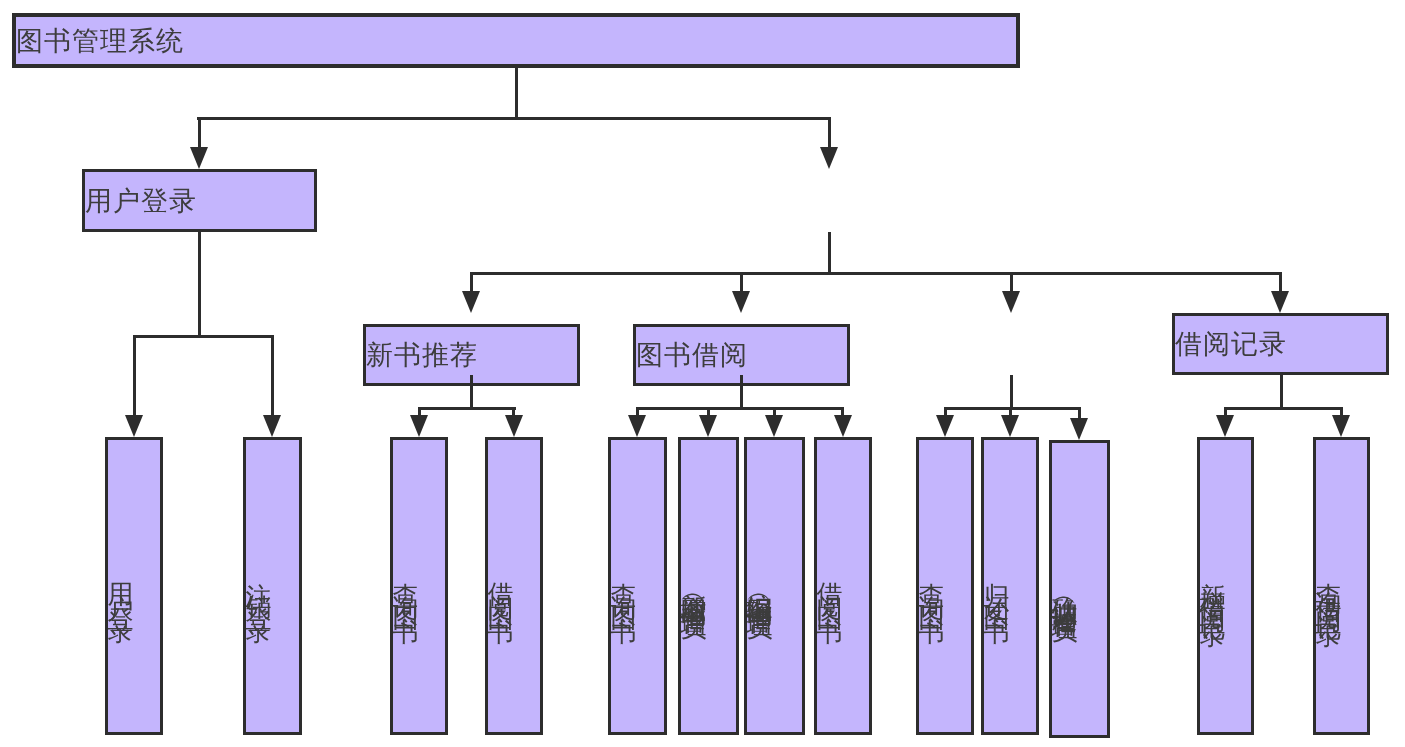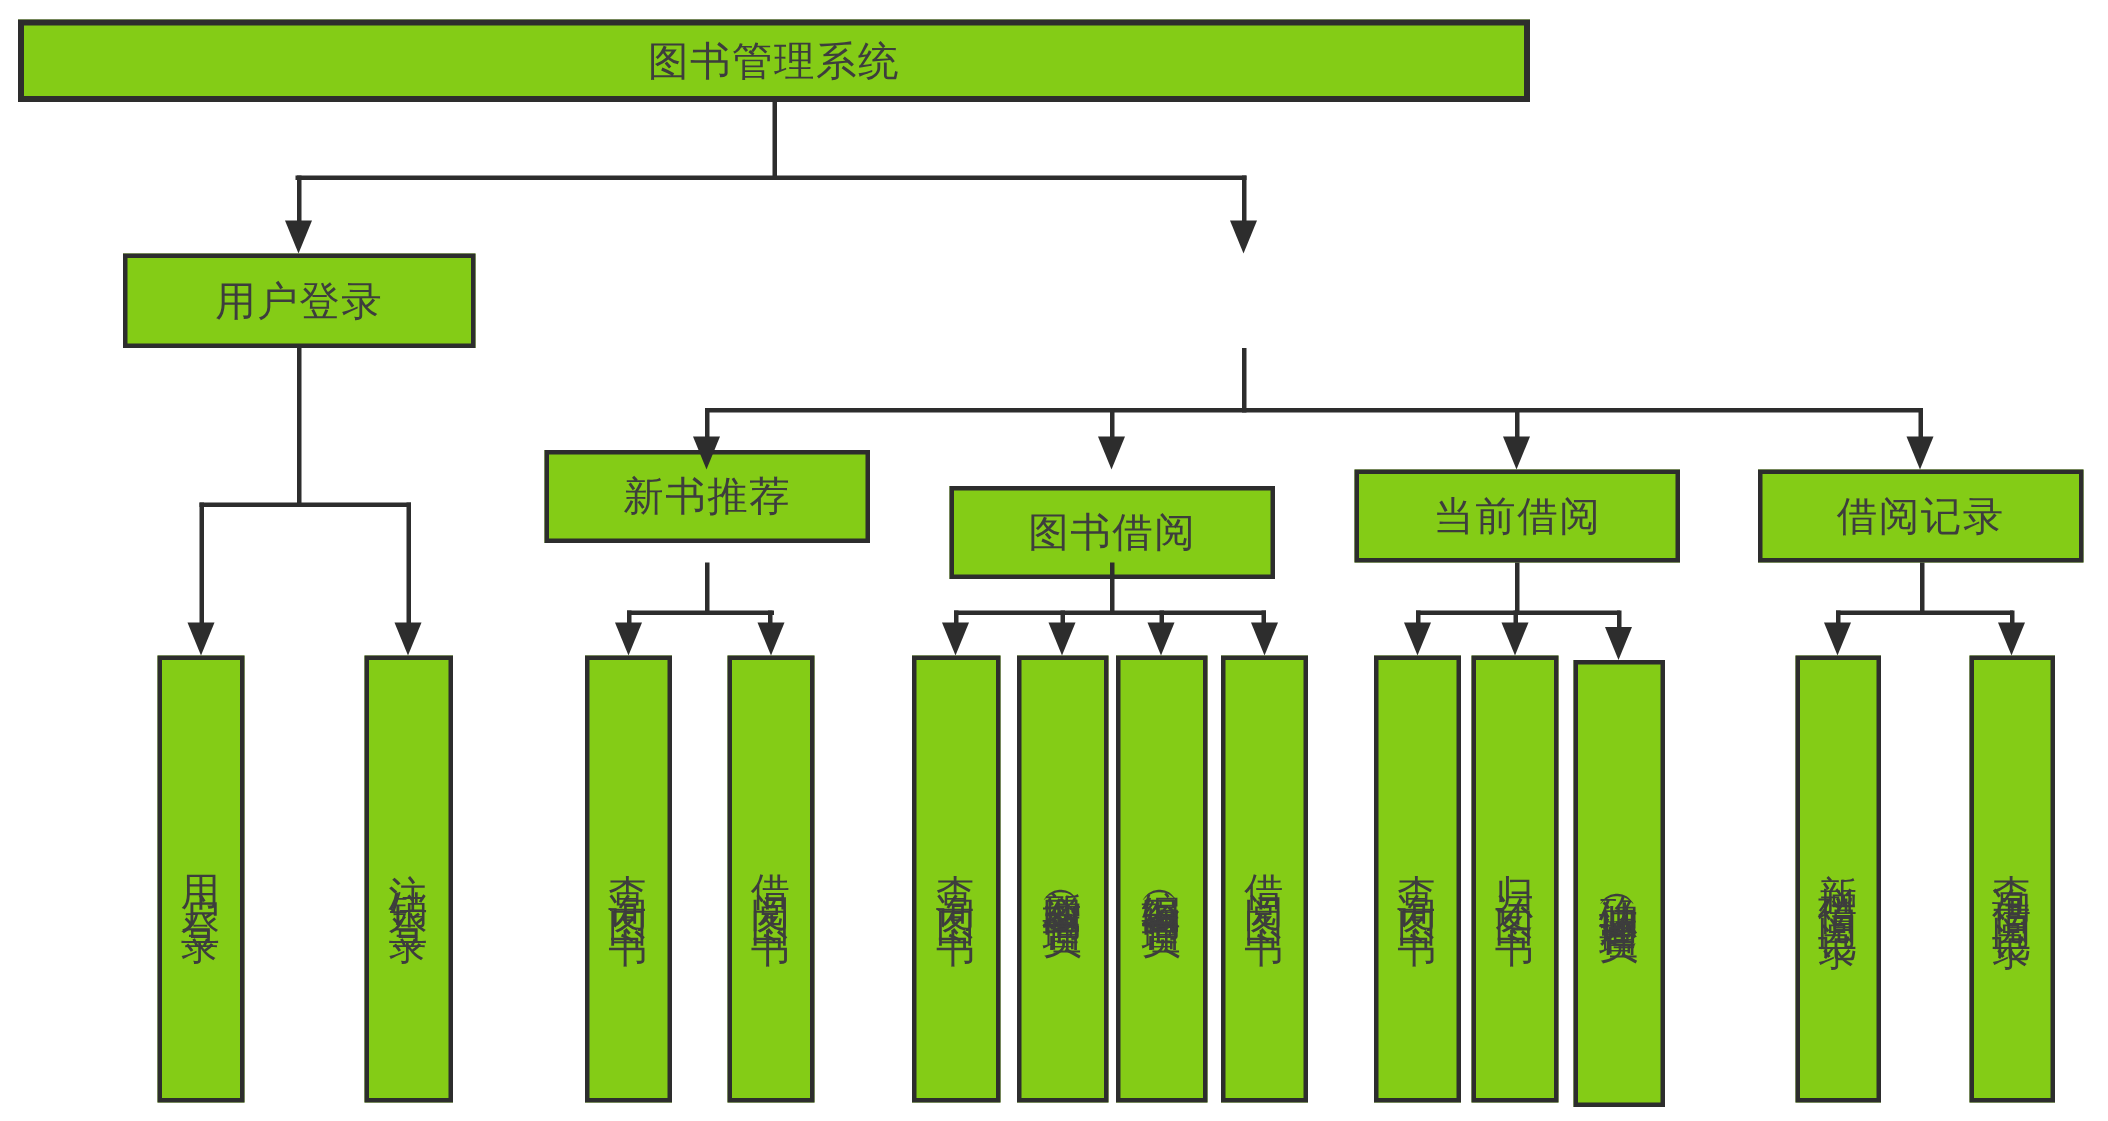--- a/index.html
+++ b/index.html
@@ -3,22 +3,22 @@
 <meta charset="utf-8">
 <style>
   html,body { margin:0; padding:0; background:#ffffff; }
   .canvas {
     position:relative; width:1405px; height:747px; background:#ffffff;
     font-family:"Liberation Sans","DejaVu Sans",sans-serif; overflow:hidden;
     color:#3d3d3d;
   }
   .box {
     position:absolute; box-sizing:border-box;
-    border:3px solid #2d2d2d; background:#84cc16;
-    display:flex; align-items:center; justify-content:center;
+    border:3px solid #2d2d2d; background:#c4b5fd;
+    display:flex; align-items:center; 
   }
   .root-box { border-width:4px; }
   .h-label { font-size:27px; letter-spacing:1px; white-space:nowrap; }
   .v-label {
     writing-mode:vertical-rl; text-orientation:mixed;
     font-size:26px; letter-spacing:12px; line-height:1;
   }
   .v-label.med  { letter-spacing:8px; }
   .v-label.long { letter-spacing:3px; }
   .line { position:absolute; background:#2d2d2d; }
@@ -39,31 +39,28 @@
 
   <div class="box root-box" style="left:12px; top:13px; width:1008px; height:55px;">
     <span class="h-label">图书管理系统</span>
   </div>
 
   <div class="box" style="left:82px; top:169px; width:235px; height:63px;">
     <span class="h-label">用户登录</span>
   </div>
 
 
-  <div class="box" style="left:363px; top:300px; width:217px; height:62px;">
+  <div class="box" style="left:363px; top:324px; width:217px; height:62px;">
     <span class="h-label">新书推荐</span>
   </div>
 
   <div class="box" style="left:633px; top:324px; width:217px; height:62px;">
     <span class="h-label">图书借阅</span>
   </div>
 
-  <div class="box" style="left:903px; top:313px; width:217px; height:62px;">
-    <span class="h-label">当前借阅</span>
-  </div>
 
   <div class="box" style="left:1172px; top:313px; width:217px; height:62px;">
     <span class="h-label">借阅记录</span>
   </div>
 
   <div class="box" style="left:105px; top:437px; width:58px; height:298px;">
     <span class="v-label">用户登录</span>
   </div>
 
   <div class="box" style="left:243px; top:437px; width:59px; height:298px;">

